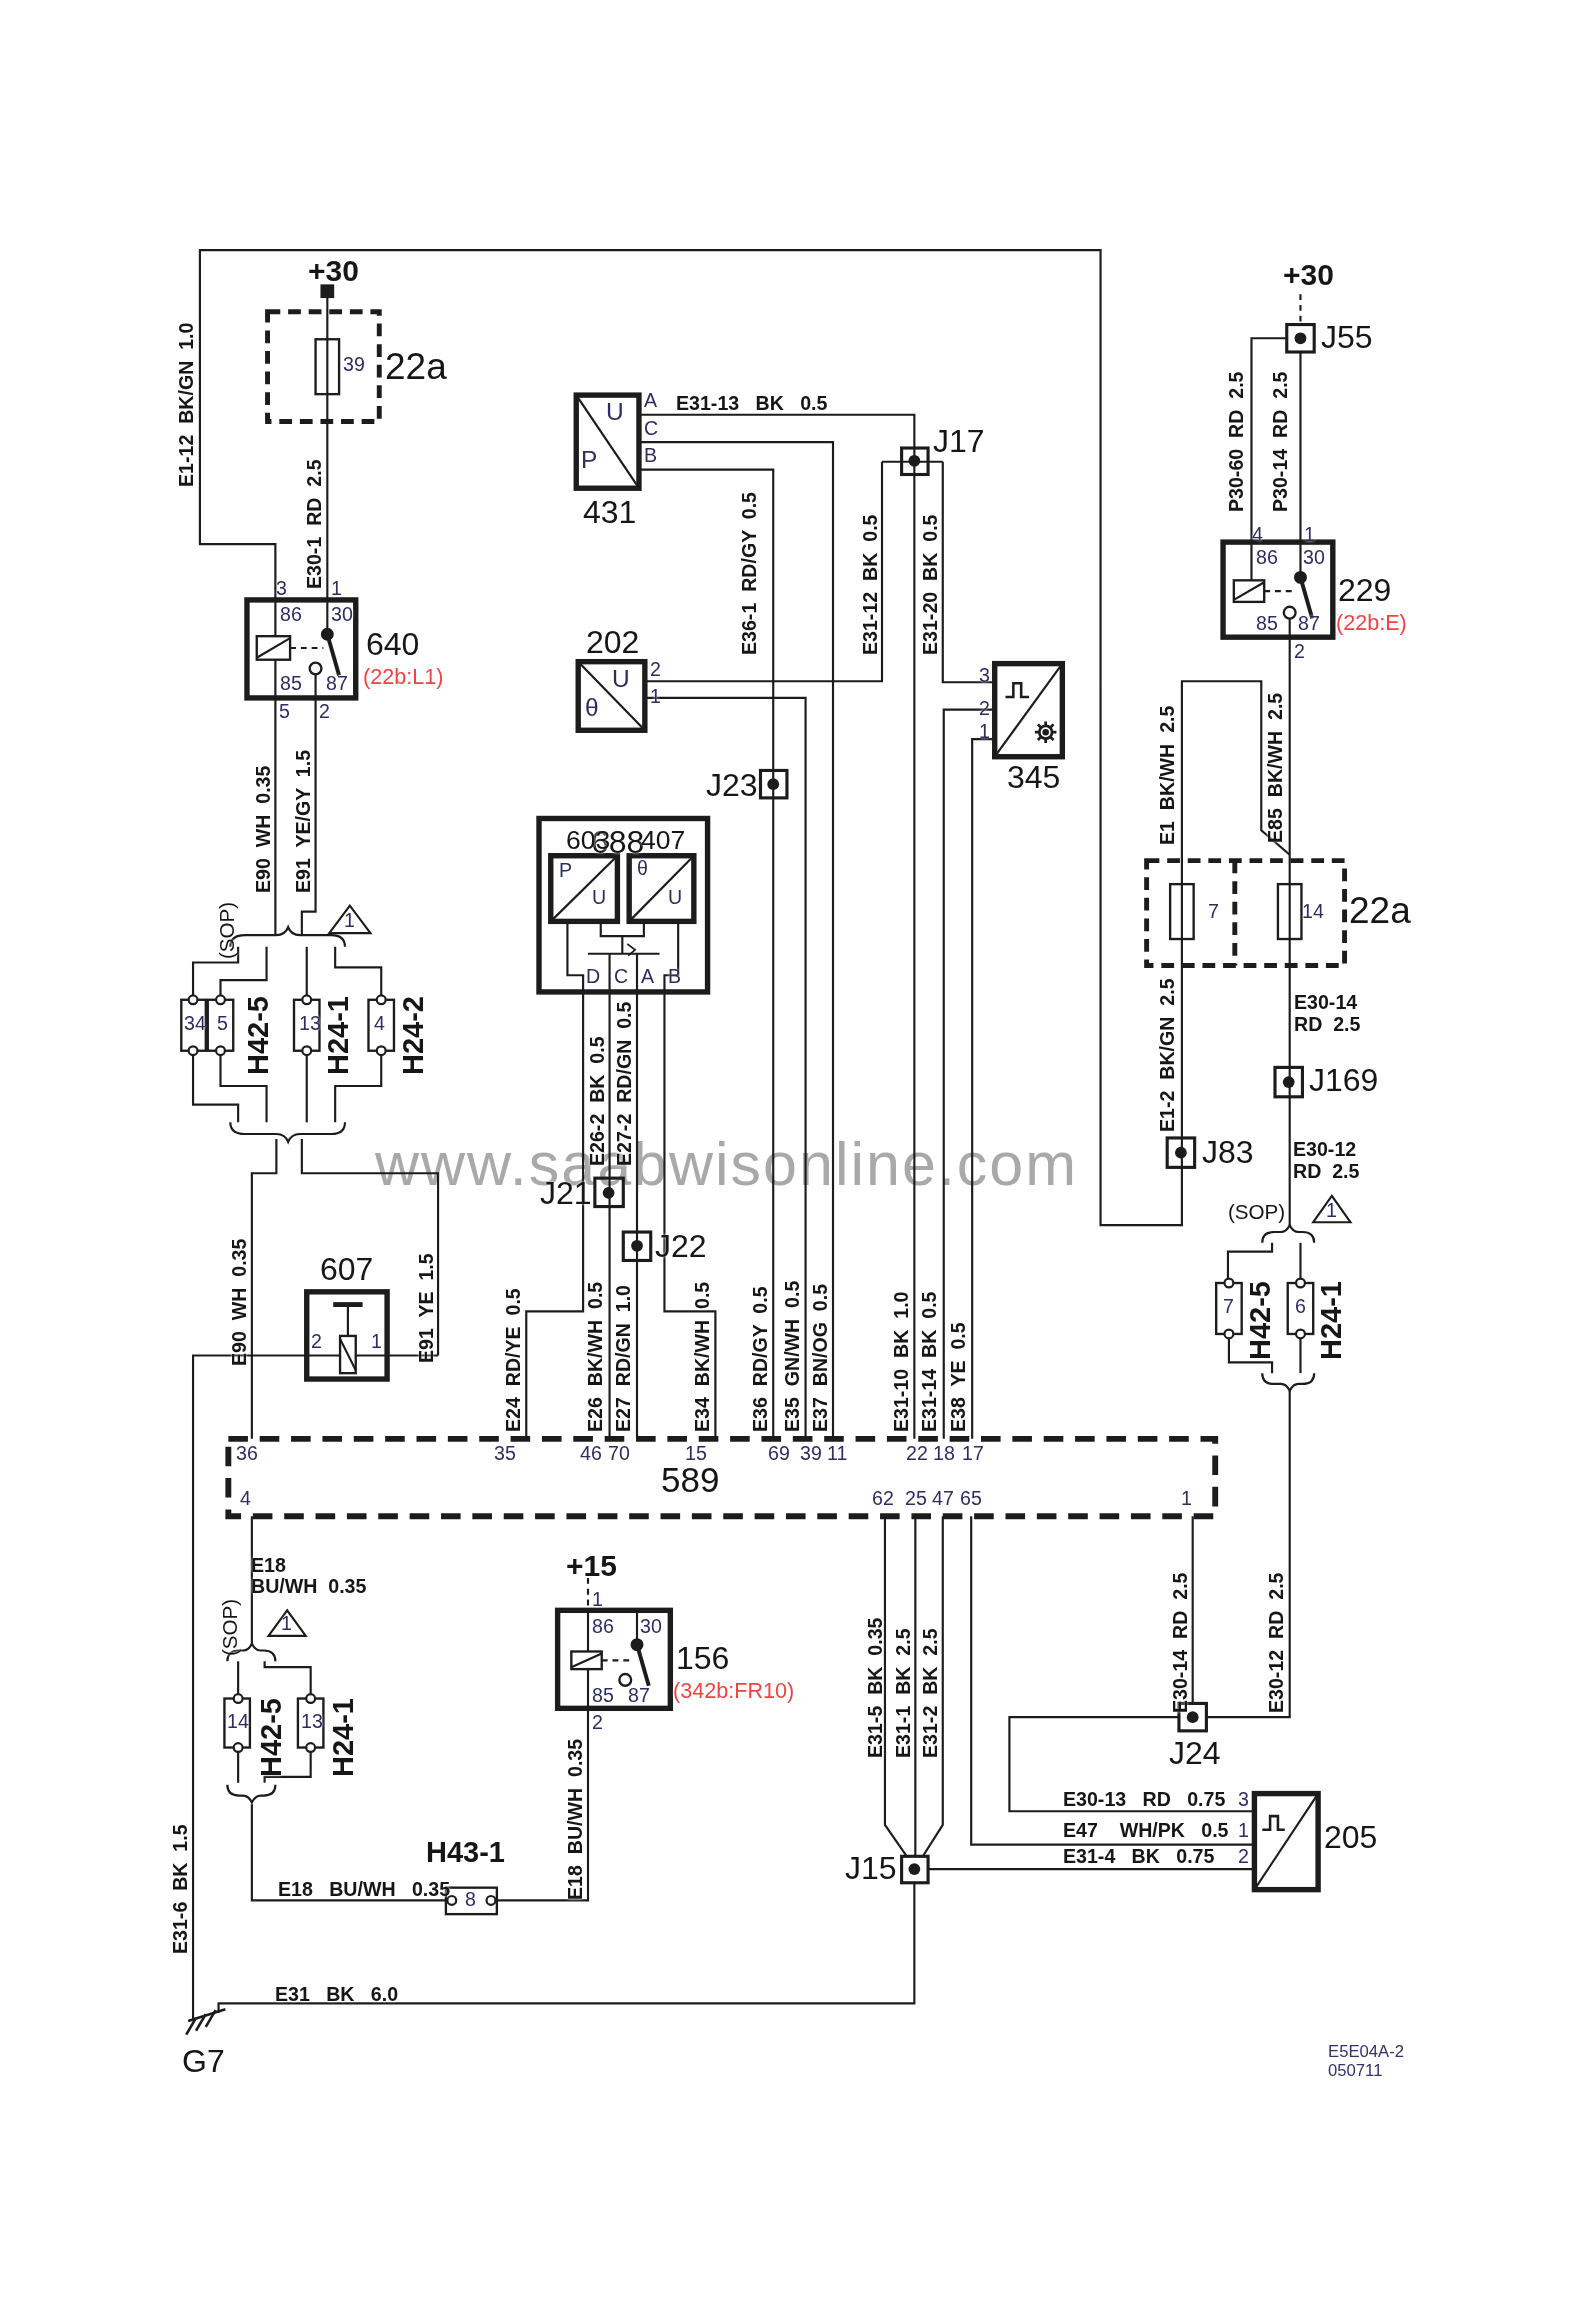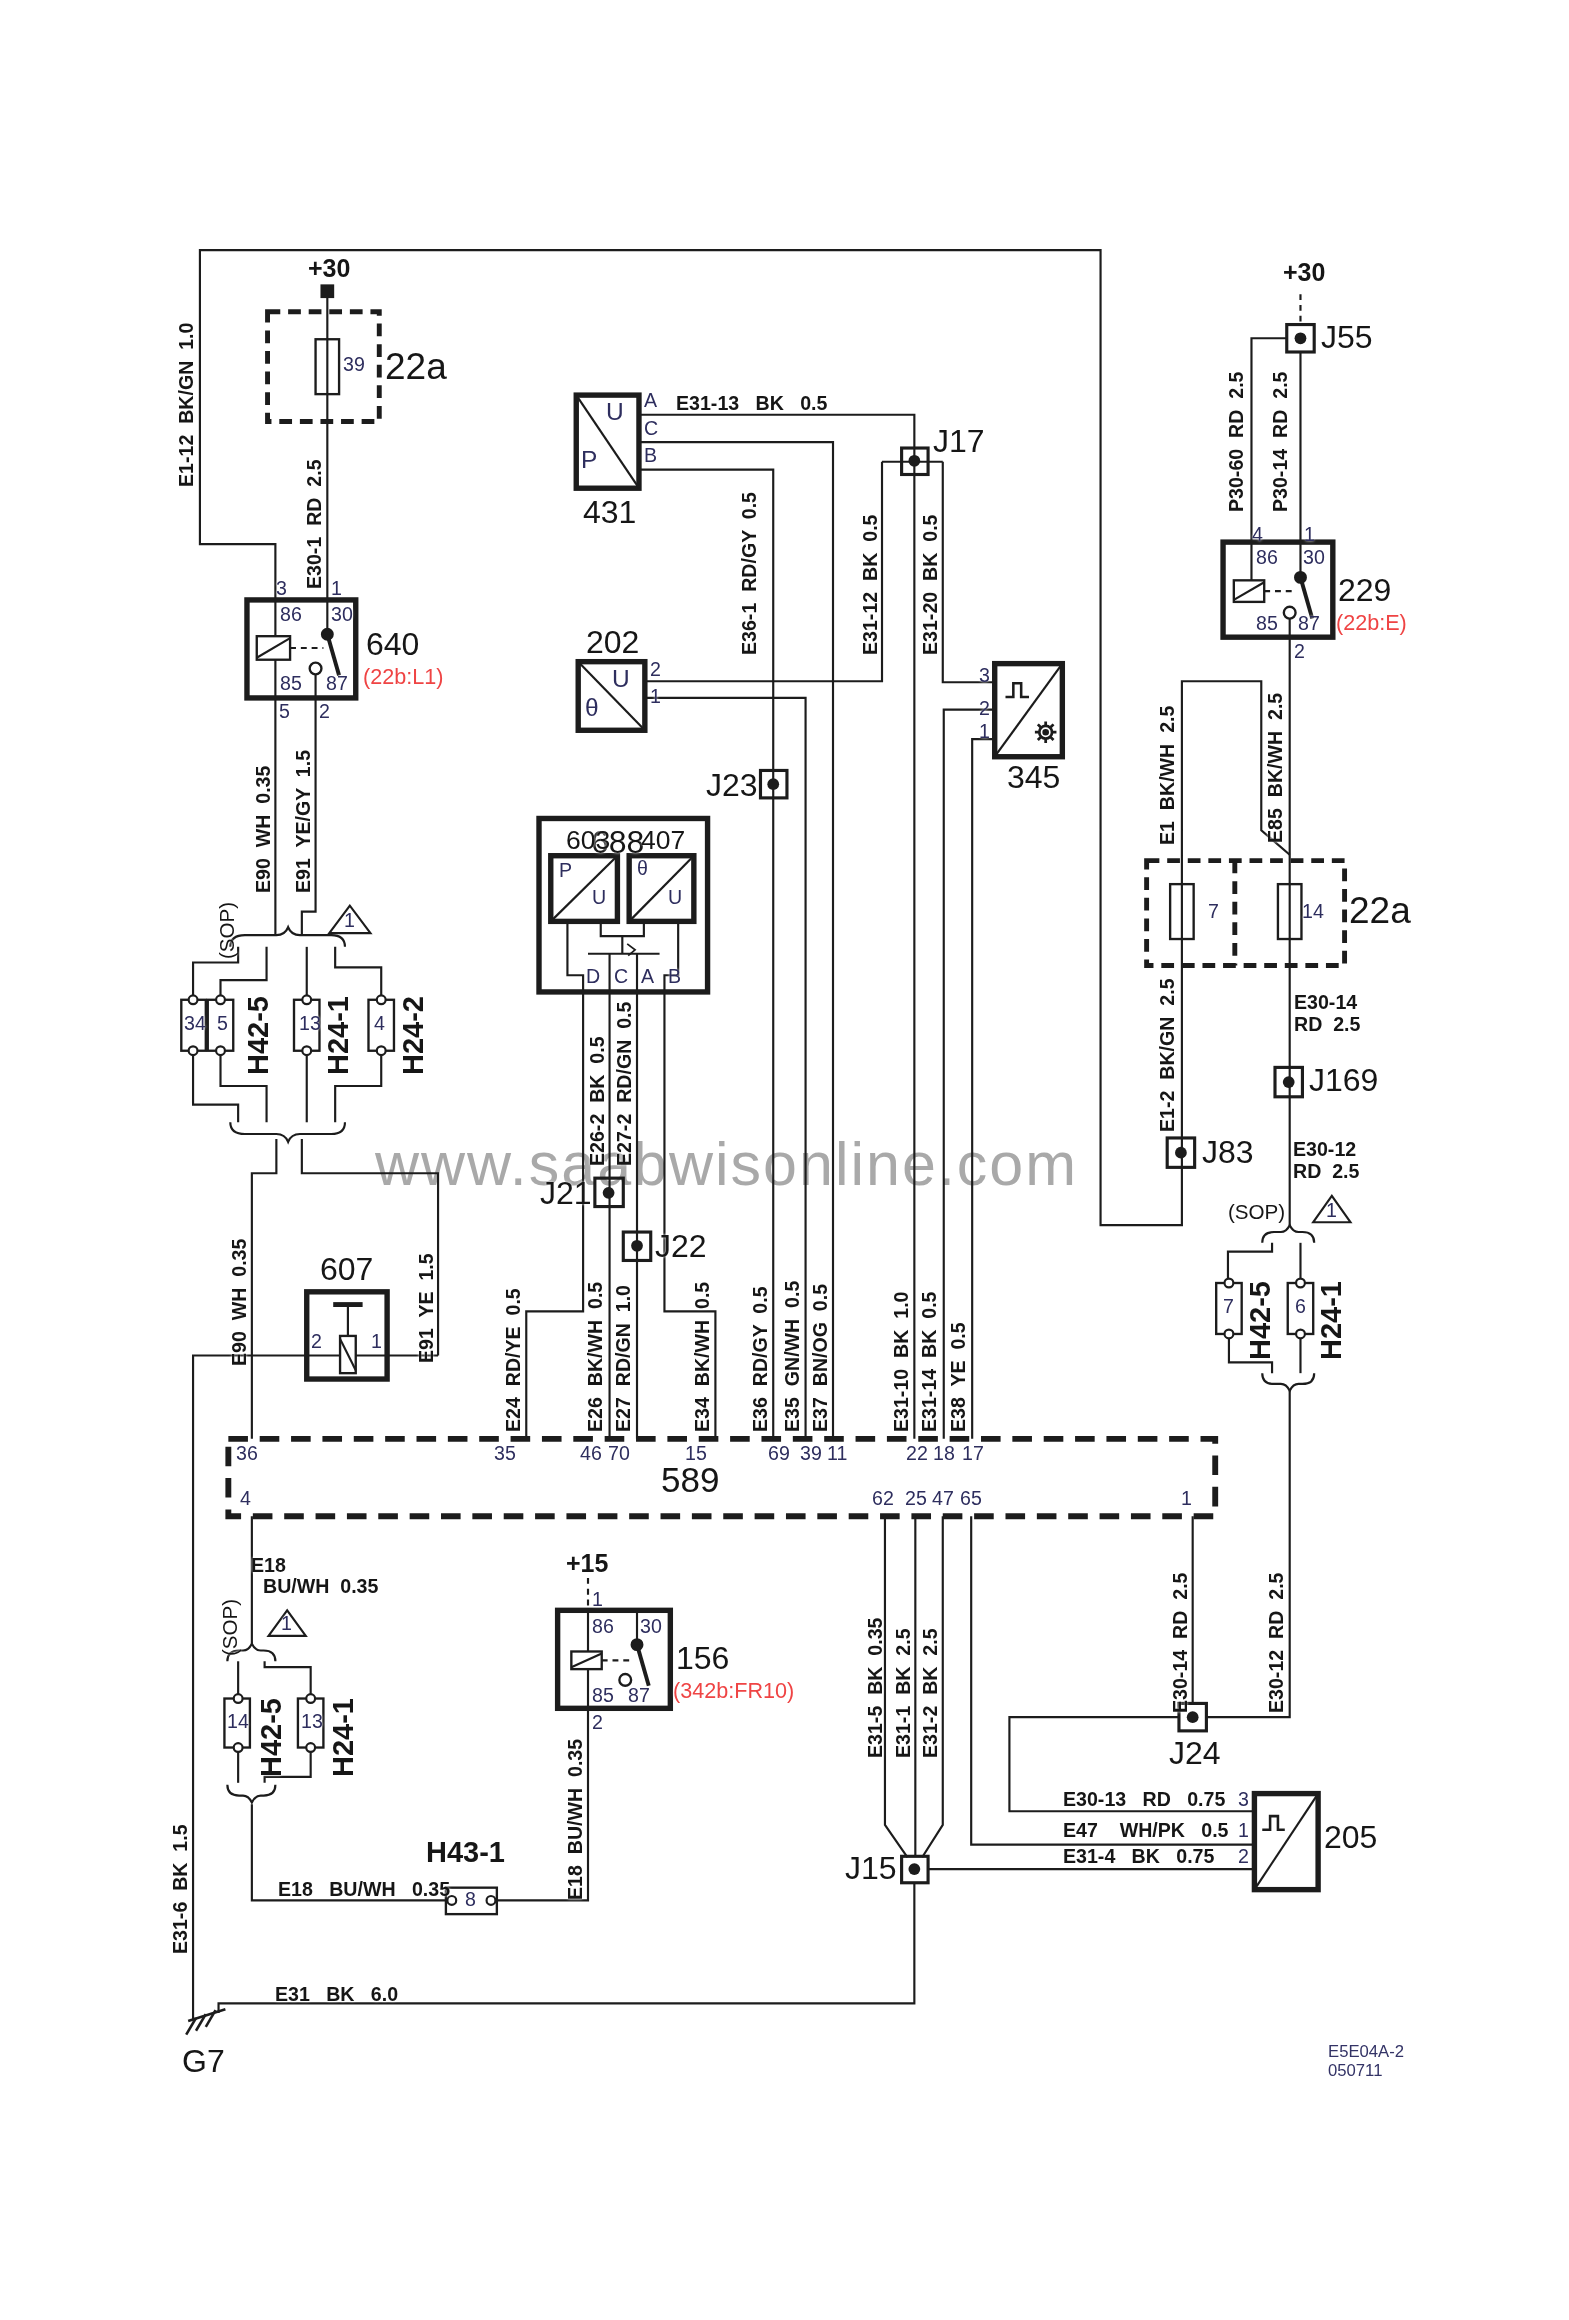--- a/index.html
+++ b/index.html
@@ -15,21 +15,21 @@
   .wl{font-size:19.6px;font-weight:700;}
   .pin{font-size:19.6px;color:#2e2e5e;}
   .gly{font-size:24.5px;color:#2e2e5e;}
   .gl2{font-size:19.6px;color:#2e2e5e;}
   .comp{font-size:32px;}
   .c2{font-size:26.5px;}
   .junc{font-size:32px;}
   .conn{font-size:29px;font-weight:700;}
   .sub{font-size:21.6px;color:#ef4444;}
   .sop{font-size:20.6px;}
-  .pwr{font-size:25px;font-weight:700;}
+  .pwr{font-size:30px;font-weight:700;}
   .ecu{font-size:35px;}
   .f22{font-size:37px;}
   .ft{position:absolute;font-size:16.7px;color:#333366;line-height:1.15;}
 </style>
 </head>
 <body>
 
 <div id="page">
 
   <div id="wm">www.saabwisonline.com</div>
@@ -384,21 +384,21 @@
       <span class="lb pin" style="left: 906px; top: 1444px;">22</span>
       <span class="lb pin" style="left: 933px; top: 1444px;">18</span>
       <span class="lb pin" style="left: 962px; top: 1444px;">17</span>
       <span class="lb pin" style="left: 240px; top: 1489px;">4</span>
       <span class="lb pin" style="left: 872px; top: 1489px;">62</span>
       <span class="lb pin" style="left: 905px; top: 1489px;">25</span>
       <span class="lb pin" style="left: 932px; top: 1489px;">47</span>
       <span class="lb pin" style="left: 960px; top: 1489px;">65</span>
       <span class="lb pin" style="left: 1181px; top: 1489px;">1</span>
       <span class="lb wl" style="left: 251px; top: 1556px;">E18</span>
-      <span class="lb wl" style="left: 251px; top: 1577px; padding-left: 12px;">BU/WH  0.35</span>
+      <span class="lb wl" style="left: 251px; top: 1577px;">BU/WH  0.35</span>
       <span class="lb sop v" style="left: 220px; top: 1656px;">(SOP)</span>
       <span class="lb pin" style="left: 281px; top: 1614px;">1</span>
       <span class="lb pin" style="left: 227px; top: 1712px;">14</span>
       <span class="lb pin" style="left: 301px; top: 1712px;">13</span>
       <span class="lb conn v" style="left: 257px; top: 1777px;">H42-5</span>
       <span class="lb conn v" style="left: 329px; top: 1777px;">H24-1</span>
       <span class="lb wl v" style="left: 171px; top: 1954px;">E31-6  BK  1.5</span>
       <span class="lb pwr" style="left: 566px; top: 1551px;">+15</span>
       <span class="lb pin" style="left: 592px; top: 1590px;">1</span>
       <span class="lb pin" style="left: 592px; top: 1617px;">86</span>

